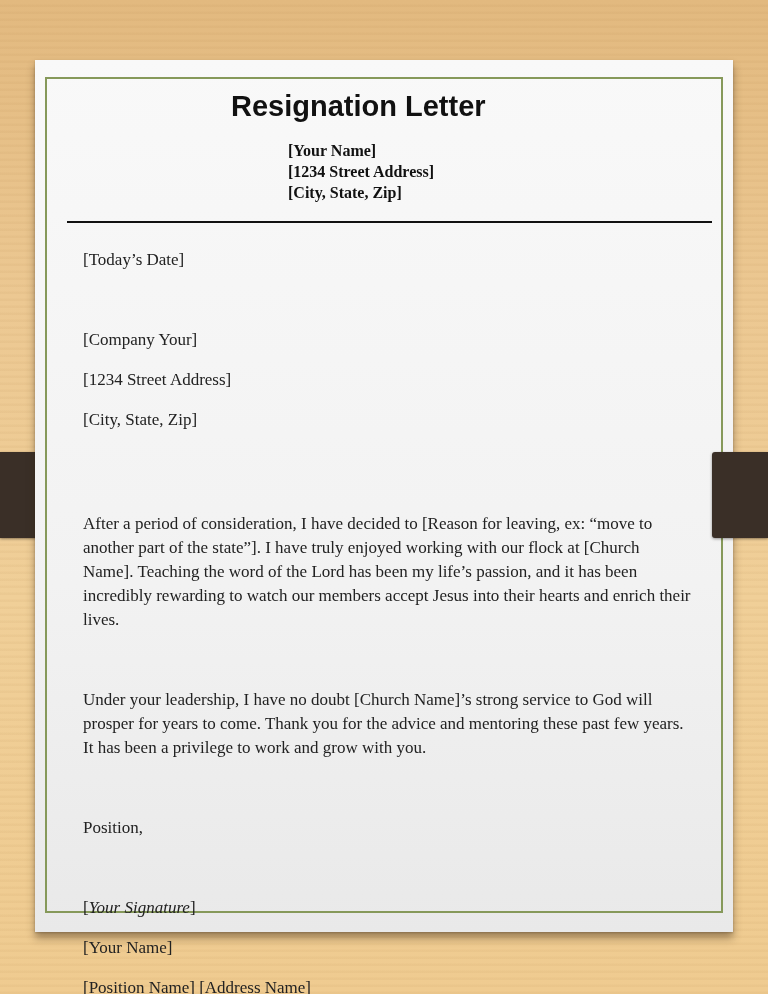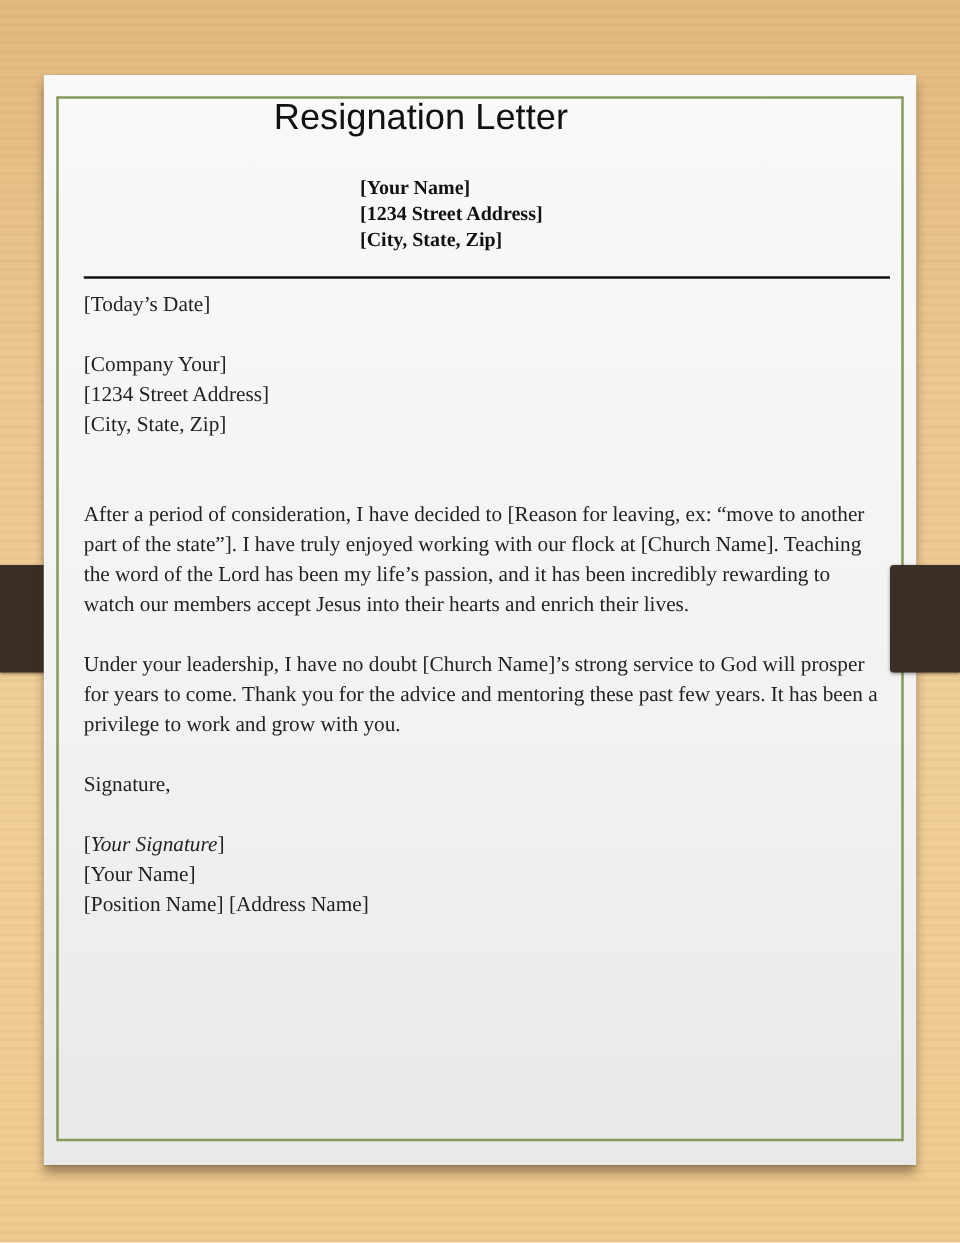--- a/index.html
+++ b/index.html
@@ -15,35 +15,35 @@
   .paper {
     position:absolute; left:35px; top:60px; width:698px; height:872px;
     background: linear-gradient(180deg, #f9f9f9 0%, #f2f2f2 60%, #e9e9e9 100%);
     box-shadow: 0 6px 8px rgba(60,40,20,0.45), 0 1px 2px rgba(0,0,0,0.2);
   }
   .frame {
     position:absolute; left:10px; top:17px; width:674px; height:832px;
     border:2px solid #86995a;
   }
   .title {
-    position:absolute; left:184px; top:18px; margin:0;
-    font-family:"Liberation Sans", sans-serif; font-weight:normal; font-size:29px; color:#111;
+    position:absolute; left:184px; top:18px; margin:12px;
+    font-family:"Liberation Sans", sans-serif; font-weight:bold; font-size:29px; color:#111;
   }
   .sender {
     position:absolute; left:253px; top:80px;
     font-weight:bold; font-size:16px; line-height:21px; color:#111;
   }
   .rule {
     position:absolute; left:32px; top:161px; width:645px; height:2px; background:#111;
   }
   .body-text {
     position:absolute; left:32px; top:172px; width:640px;
     font-size:17px; line-height:24px; color:#222;
   }
-  .body-text p { margin:0; }
+  .body-text p { margin:16px; }
   .gap { height:24px; }
   .sig-italic { font-style:italic;text-align:center; }
   .clip {
     position:absolute; top:452px; width:44px; height:86px; background:#3a2f27;
     box-shadow: 0 1px 3px rgba(0,0,0,0.4);
   }
   .clip-left { left:0; border-radius:0 3px 3px 0; }
   .clip-right { left:712px; width:56px; border-radius:3px 0 0 3px; }
 </style>
 </head>
@@ -71,21 +71,21 @@
     <div class="gap"></div>
     <p>[Company Your]</p>
     <p>[1234 Street Address]</p>
     <p>[City, State, Zip]</p>
     <div class="gap"></div>
     <div class="gap"></div>
     <p>After a period of consideration, I have decided to [Reason for leaving, ex: “move to another part of the state”]. I have truly enjoyed working with our flock at [Church Name]. Teaching the word of the Lord has been my life’s passion, and it has been incredibly rewarding to watch our members accept Jesus into their hearts and enrich their lives.</p>
     <div class="gap"></div>
     <p>Under your leadership, I have no doubt [Church Name]’s strong service to God will prosper for years to come.  Thank you for the advice and mentoring these past few years. It has been a privilege to work and grow with you.</p>
     <div class="gap"></div>
-    <p>Signature,</p>
+    <p>Position,</p>
     <div class="gap"></div>
     <p><span>[</span><span class="sig-italic">Your Signature</span><span>]</span></p>
     <p>[Your Name]</p>
     <p>[Position Name] [Address Name]</p>
   </div>
 </div>
 
 <div class="clip clip-right"></div>
 
 </body></html>

